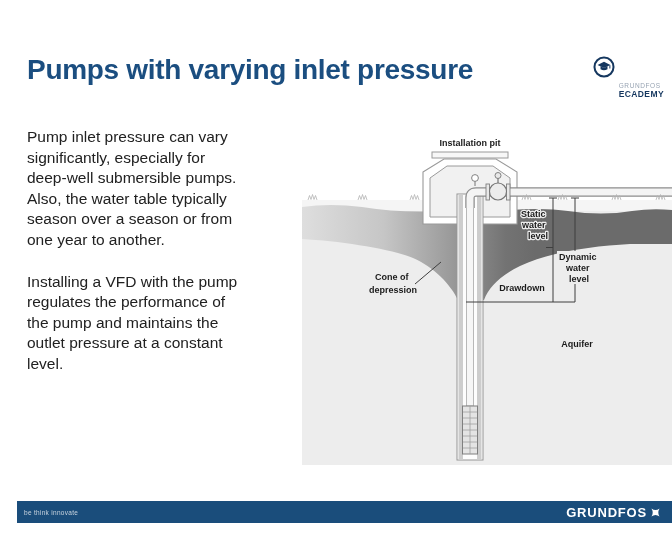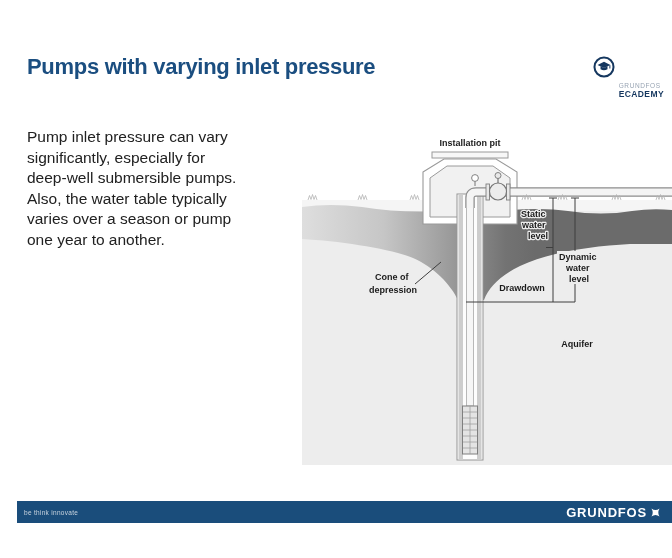--- a/index.html
+++ b/index.html
@@ -1,20 +1,20 @@
 <!DOCTYPE html>
 <html style="--title-navy: #1b4e80; --footer-blue: #1a4d7b; --logo-navy: #15375f; --body-text: #212121; --water-dark: #6b6b6b; --ground-grey: #ededed;"><head>
 <meta charset="utf-8">
 <style>
   html,body{margin:0;padding:0;background:#fff;}
   .slide{position:relative;width:672px;height:558px;background:#ffffff;overflow:hidden;
          font-family:"Liberation Sans",sans-serif;}
 
   
-  h1{position:absolute;left:27px;top:54px;margin:0;font-size:22px;font-weight:bold;
+  h1{position:absolute;left:27px;top:54px;margin:0;font-size:28px;font-weight:bold;
      letter-spacing:-0.3px;color:var(--title-navy,#1b4e80);}
   .ecademy{position:absolute;top:35px;right:8px;display:flex;align-items:center;gap:4px;}
   .ecademy svg{width:22px;height:22px;}
   .ecademy-text{display:flex;flex-direction:column;line-height:1.05;margin-top:48px;}
   .ec-brand{font-size:6.5px;letter-spacing:0.6px;color:#98a4b3;}
   .ec-academy{font-size:8.5px;font-weight:bold;letter-spacing:0.4px;color:var(--logo-navy,#15375f);}
 
   
   .bodycol{position:absolute;left:27px;top:127px;width:280px;}
   .bodycol p{margin:0 0 21px 0;font-size:15.5px;line-height:20.6px;
@@ -52,22 +52,27 @@
     </div>
   </div>
 
   <h1>Pumps with varying inlet pressure</h1>
 
   <div class="bodycol">
     <p>Pump inlet pressure can vary
 significantly, especially for
 deep-well submersible pumps.
 Also, the water table typically
-varies over a season or pump
+season over a season or from
 one year to another.</p>
+    <p>Installing a VFD with the pump
+regulates the performance of
+the pump and maintains the
+outlet pressure at a constant
+level.</p>
   </div>
 
   <svg class="diagram" viewBox="0 0 372 360">
     <defs>
       <linearGradient id="bandGrad" x1="0" y1="0" x2="1" y2="0">
         <stop offset="0" stop-color="#dedede"></stop>
         <stop offset="0.22" stop-color="#c6c6c6"></stop>
         <stop offset="0.40" stop-color="#9b9b9b"></stop>
         <stop offset="0.55" stop-color="#737373"></stop>
         <stop offset="0.63" stop-color="#6b6b6b"></stop>

